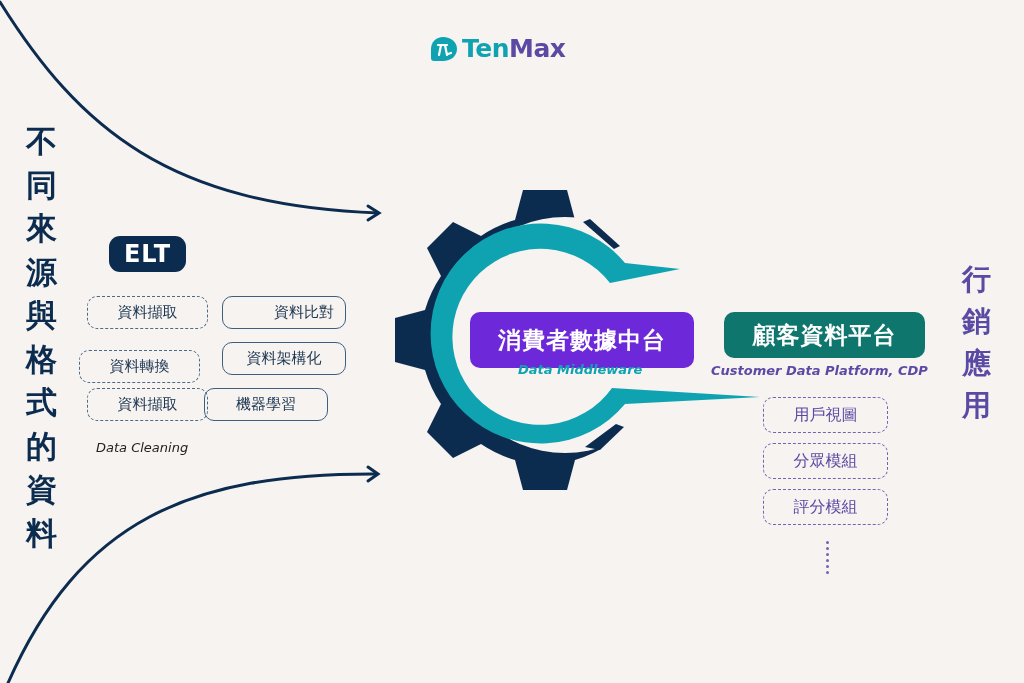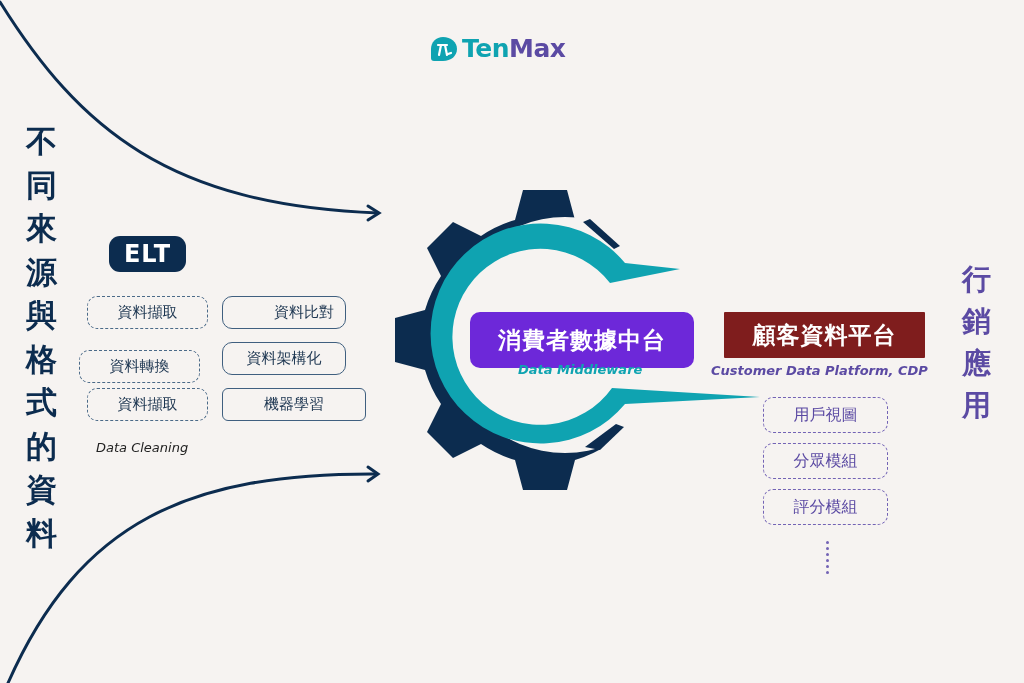--- a/index.html
+++ b/index.html
@@ -14,21 +14,21 @@
   .left-vert{left:26px;top:120px;color:#0c2c4f;font-size:31px;line-height:43.5px;}
   .right-vert{left:962px;top:258px;color:#5b4aa3;font-size:29px;line-height:42px;}
   .elt{left:109px;top:236px;width:77px;height:36px;background:#0c2c4f;color:#fff;border-radius:11px;font-weight:bold;font-size:24px;display:flex;align-items:center;justify-content:center;letter-spacing:1px;}
   .chip{position:absolute;width:121px;height:33px;border-radius:10px;display:flex;align-items:center;justify-content:center;font-size:15px;color:#1c3550;box-sizing:border-box;}
   .chip.dashed{border:1.5px dashed #4b6a88;}
   .chip.solid{border:1.5px solid #3f5f7f;}
   .caption{font-style:italic;font-size:13px;}
   .cap-clean{left:96px;top:440px;color:#222;}
   .pill-teal{left:470px;top:312px;width:224px;height:56px;background:#6d28d9;border-radius:10px;color:#fff;font-weight:bold;font-size:23px;display:flex;align-items:center;justify-content:center;letter-spacing:1px;}
   .cap-mid{left:518px;top:362px;color:#0fa3b1;font-weight:bold;}
-  .pill-purple{left:724px;top:312px;width:201px;height:46px;background:#7f1d1d;border-radius:1px;color:#fff;font-weight:bold;font-size:23px;display:flex;align-items:center;justify-content:center;letter-spacing:1px;}
+  .pill-purple{left:724px;top:312px;width:201px;height:46px;background:#0f766e;border-radius:10px;color:#fff;font-weight:bold;font-size:23px;display:flex;align-items:center;justify-content:center;letter-spacing:1px;}
   .cap-cdp{left:711px;top:363px;color:#5b4aa3;font-weight:bold;}
   .chip.purple{border:1.5px dashed #7363b5;color:#5b4aa3;width:125px;height:36px;font-size:16px;}
   .vdots{left:826px;top:541px;width:4px;display:flex;flex-direction:column;gap:3px;}
   .vdots span{width:3px;height:3px;border-radius:50%;background:#7363b5;display:block;}
 </style>
 </head>
 <body>
 
 <svg class="bg" width="1024" height="683" viewBox="0 0 1024 683">
 
@@ -102,21 +102,21 @@
 </div>
 
 <div class="abs elt">ELT</div>
 
 <div class="chip dashed" style="left:87px;top:296px;">資料擷取</div>
 <div class="chip dashed" style="left:79px;top:342px;margin-top:8px;">資料轉換</div>
 <div class="chip dashed" style="left:87px;top:388px;">資料擷取</div>
 
 <div class="chip solid" style="left:222px;top:296px;width:124px;padding-left:40px;">資料比對</div>
 <div class="chip solid" style="left:222px;top:342px;width:124px;">資料架構化</div>
-<div class="chip solid" style="left:222px;top:388px;width:144px;border-radius:6px;">機器學習</div>
+<div class="chip solid" style="left:204px;top:388px;width:124px;">機器學習</div>
 
 <div class="abs caption cap-clean">Data Cleaning</div>
 
 <div class="abs pill-teal">消費者數據中台</div>
 <div class="abs caption cap-mid">Data Middleware</div>
 
 <div class="abs pill-purple">顧客資料平台</div>
 <div class="abs caption cap-cdp">Customer Data Platform, CDP</div>
 
 <div class="chip purple" style="left:763px;top:397px;">用戶視圖</div>

